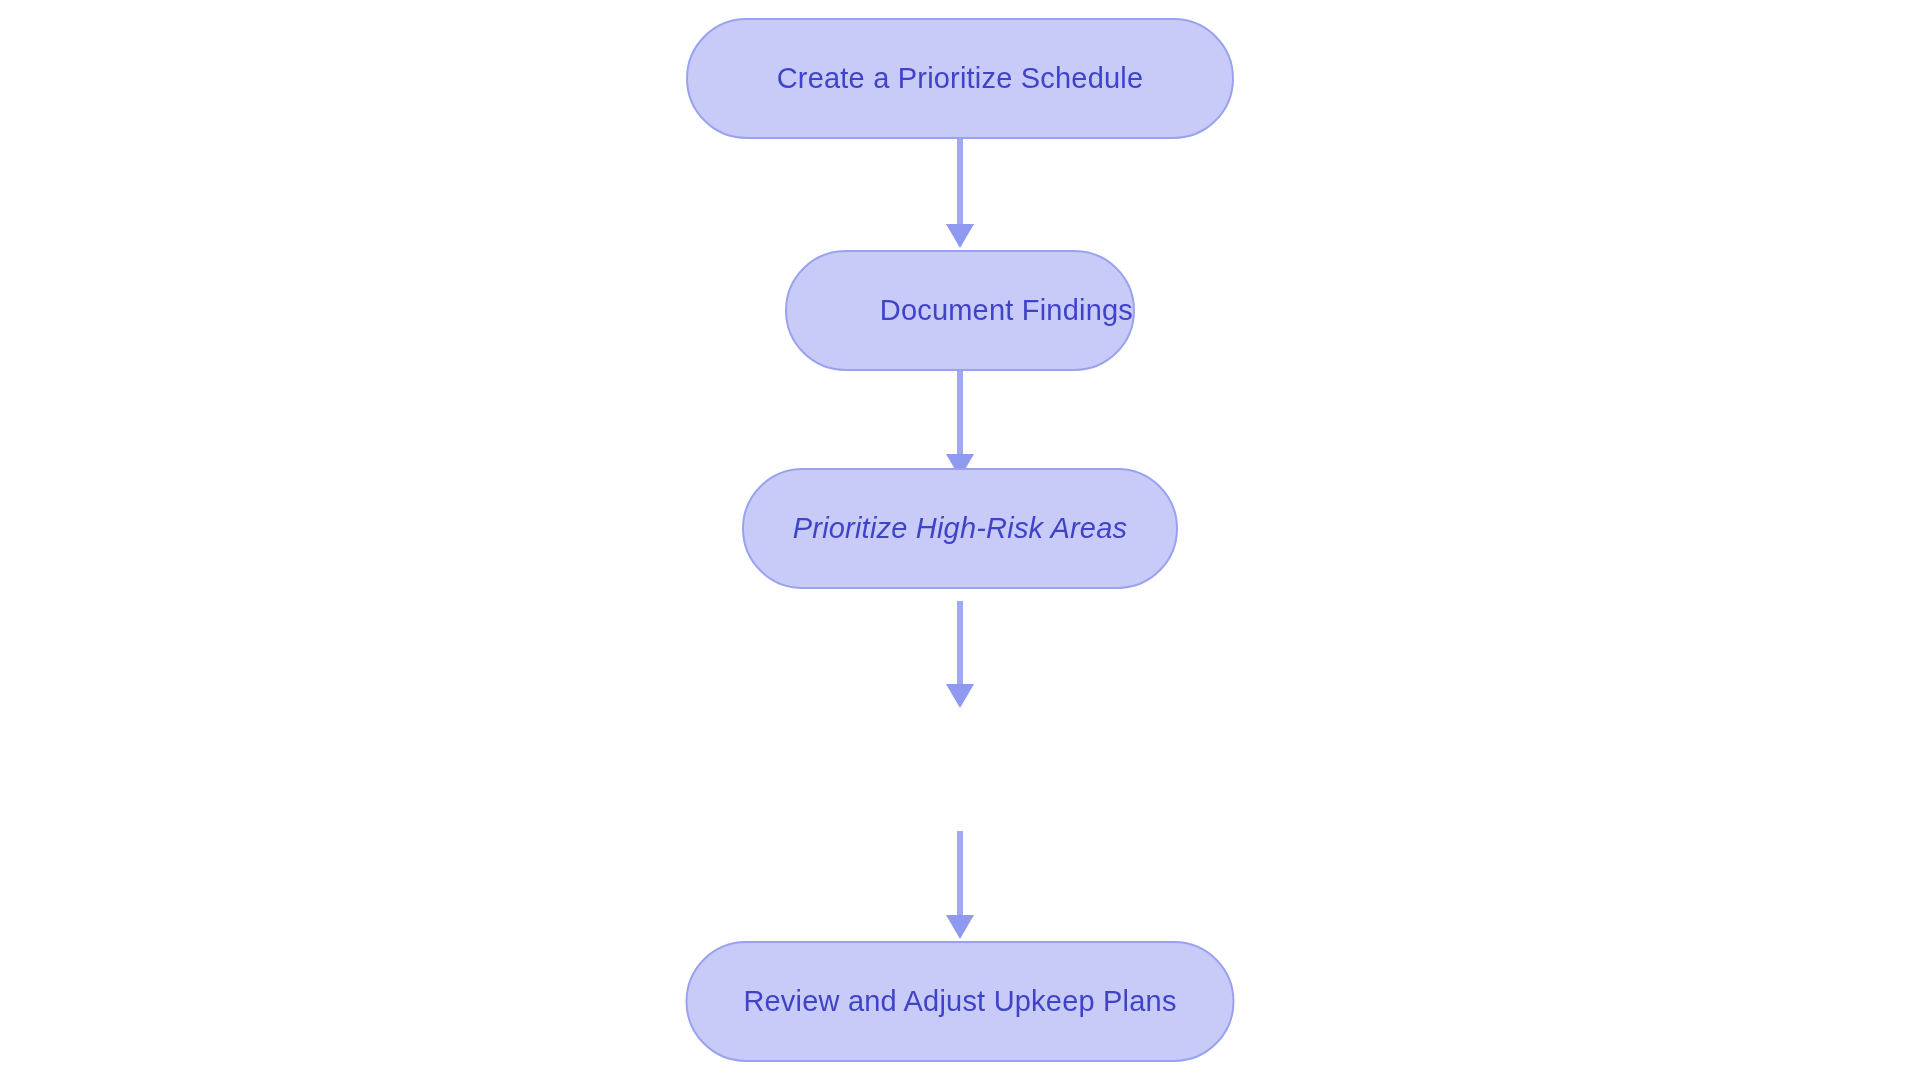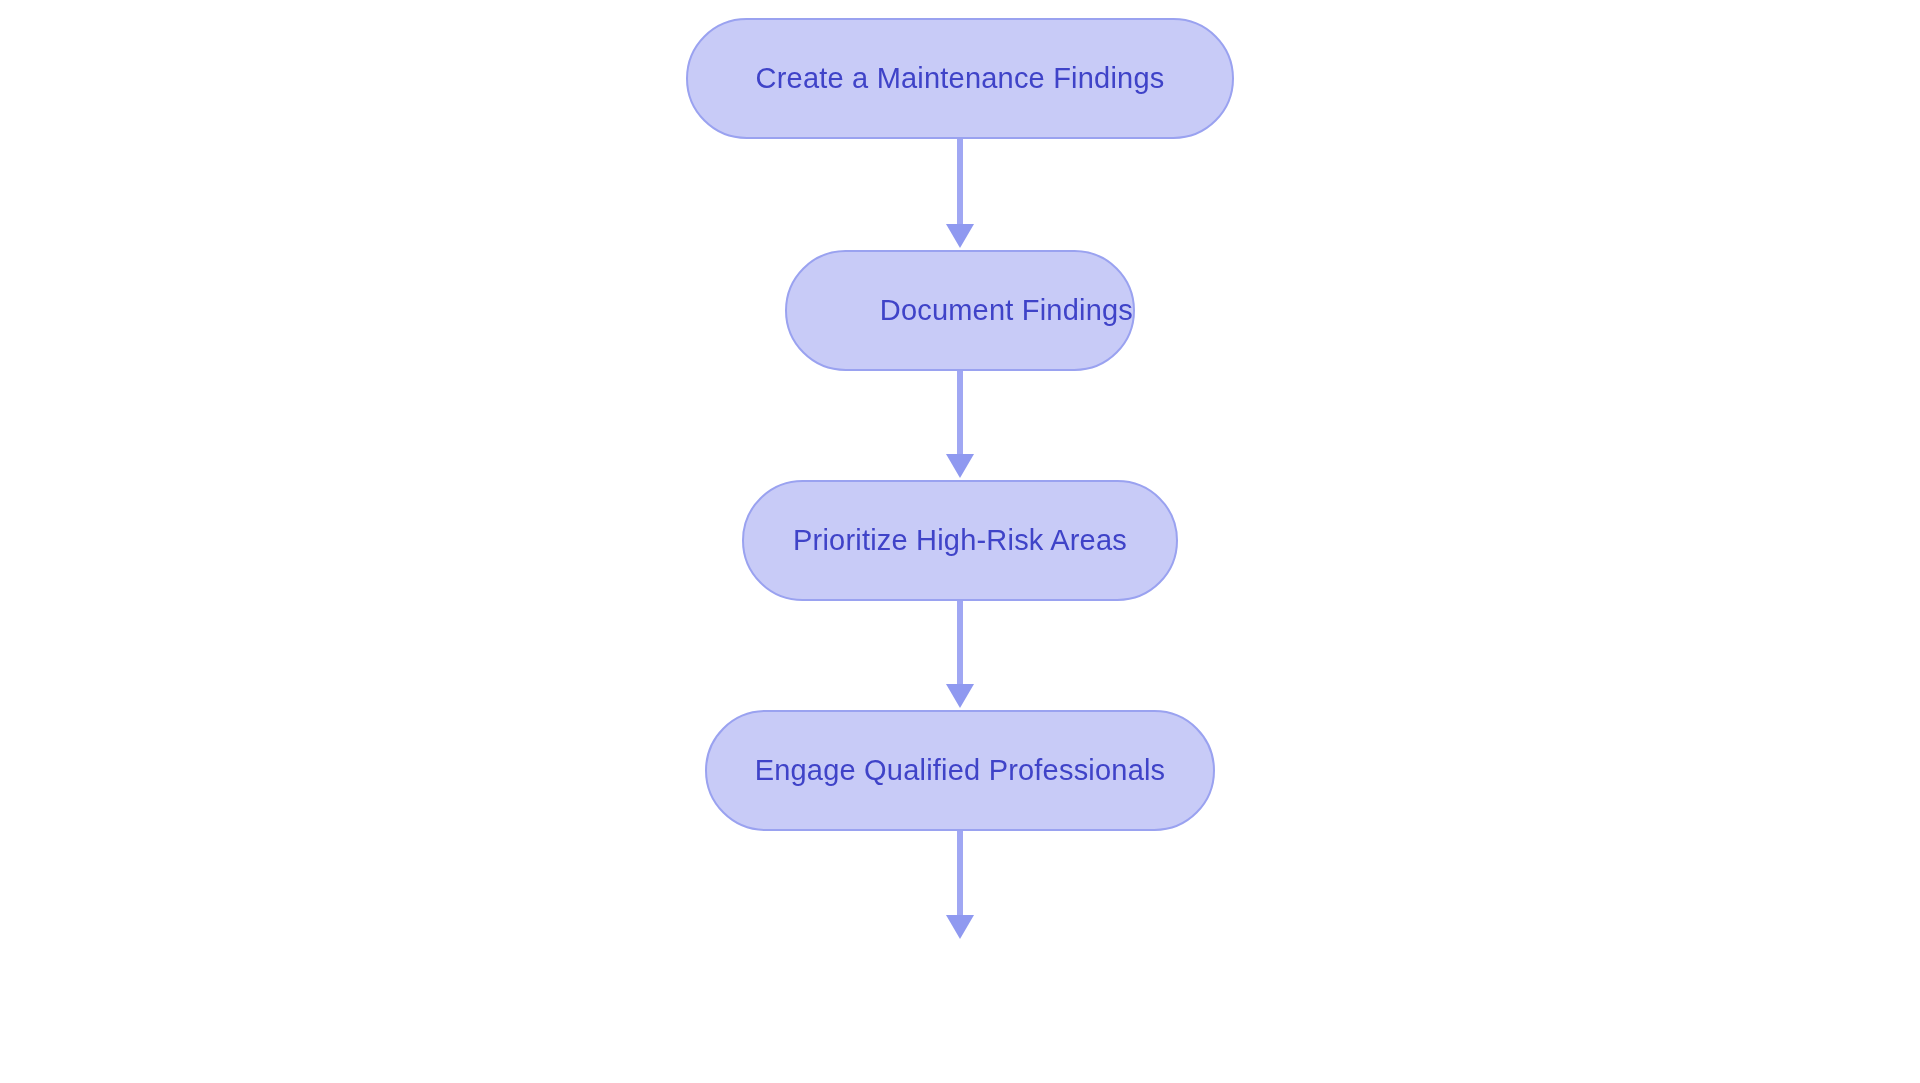--- a/index.html
+++ b/index.html
@@ -33,21 +33,21 @@
   }
   .node-label {
     font-size: 29px;
     font-weight: 500;
     letter-spacing: 0.2px;
     color: var(--node-text, #3f43c8);
     white-space: nowrap;
   }
   .node-1 { top: 18px;  width: 548px; }
   .node-2 { top: 250px; width: 350px; justify-content: flex-end; }
-  .node-3 { top: 480px; width: 436px; }
+  .node-3 { top: 468px; width: 436px; font-style: italic; }
   .node-4 { top: 710px; width: 510px; }
   .node-5 { top: 941px; width: 549px; }
 
   .arrow {
     position: absolute;
     left: 960px;
     transform: translateX(-50%);
     width: 28px;
     display: flex;
     flex-direction: column;
@@ -71,21 +71,21 @@
     border-top: 24px solid var(--arrow-head, #8f99f0);
     margin-top: -1px;
   }
 </style>
 </head>
 <body>
 
 <div class="canvas">
 
   <div class="node node-1">
-    <span class="node-label">Create a Maintenance Findings</span>
+    <span class="node-label">Create a Prioritize Schedule</span>
   </div>
 
   <div class="arrow arrow-1">
     <div class="arrow-line"></div>
     <div class="arrow-head"></div>
   </div>
 
   <div class="node node-2">
     <span class="node-label">Document Findings</span>
   </div>
@@ -97,23 +97,23 @@
 
   <div class="node node-3">
     <span class="node-label">Prioritize High-Risk Areas</span>
   </div>
 
   <div class="arrow arrow-3">
     <div class="arrow-line"></div>
     <div class="arrow-head"></div>
   </div>
 
-  <div class="node node-4">
-    <span class="node-label">Engage Qualified Professionals</span>
-  </div>
 
   <div class="arrow arrow-4">
     <div class="arrow-line"></div>
     <div class="arrow-head"></div>
   </div>
 
+  <div class="node node-5">
+    <span class="node-label">Review and Adjust Upkeep Plans</span>
+  </div>
 
 </div>
 
 </body></html>

